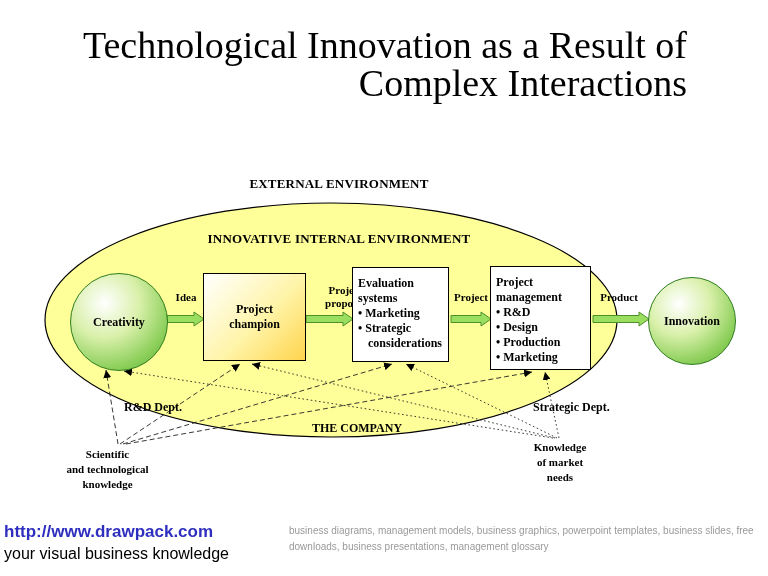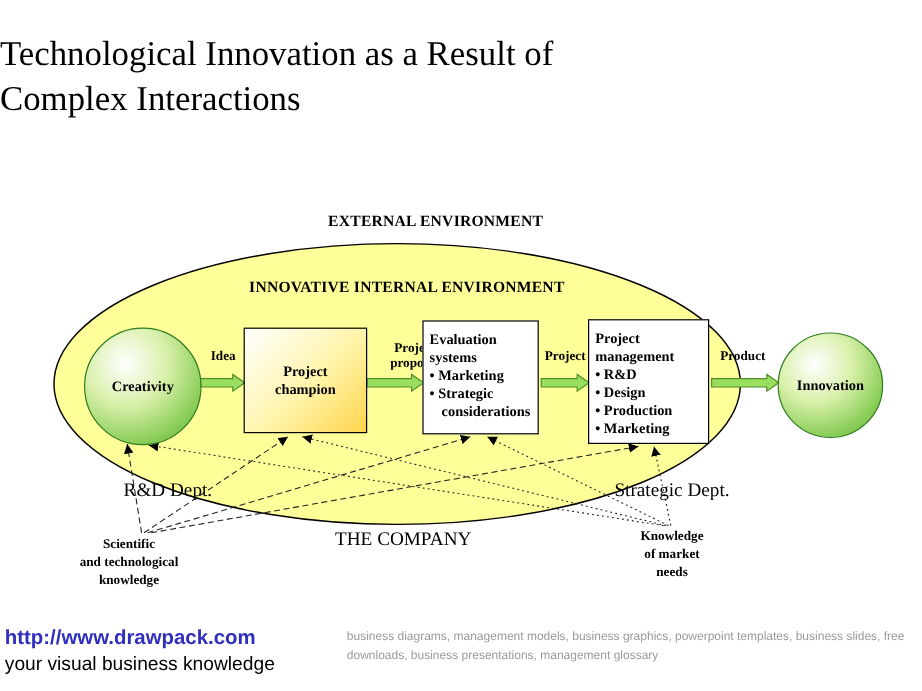--- a/index.html
+++ b/index.html
@@ -5,43 +5,43 @@
   html,body { margin:0; padding:0; background:#ffffff; }
   .slide {
     position:relative; width:768px; height:576px; background:#ffffff;
     font-family:"Liberation Serif", serif; overflow:hidden; color:#000;
   }
   .abs { position:absolute; }
   .z1 { z-index:1; }
   #diagram-svg { position:absolute; left:0; top:0; z-index:0; }
 
   .title {
-    top:26px; left:0; width:687px; text-align:left;
-    font-size:29px; line-height:38px; white-space:pre-line;
+    top:26px; left:0; width:687px; text-align:right;
+    font-size:38px; line-height:38px; white-space:pre-line;
   }
   .env-label { font-weight:bold; font-size:13px; letter-spacing:0.2px; }
   .center-line { left:0; width:678px; text-align:center; }
 
   .node-circle {
     border-radius:50%; border:1px solid #2e7d1e;
     background: radial-gradient(circle at 35% 30%, #ffffff 0%, #d9f0aa 38%, #8ccf5a 72%, #5aaa35 100%);
     display:flex; align-items:center; justify-content:center;
     font-weight:bold; font-size:12px; text-align:center;
   }
   .box { border:1px solid #000; font-weight:bold; font-size:12px; box-sizing:border-box; }
   .champion {
     background:linear-gradient(135deg, #ffffff 0%, #fff4a8 55%, #ffd44d 100%);
     display:flex; align-items:center; justify-content:center; text-align:center; line-height:15px;
   }
   .champion .inner { width:72px; }
   .list-box { background:#ffffff; padding:8px 5px; line-height:15px; }
   .bullet { padding-left:10px; text-indent:-10px; }
 
   .arrow-label { font-weight:bold; font-size:11px; text-align:center; line-height:13px; }
-  .small-label { font-weight:normal; font-size:16px; }
+  .small-label { font-weight:bold; font-size:12px;margin-left:21px; }
   .knowledge { font-weight:bold; font-size:11px; text-align:center; line-height:15px; white-space:pre-line; }
 
   .footer-url { font-family:"Liberation Sans", sans-serif; font-weight:bold; font-size:17px; color:#2f2fbf; cursor:pointer; }
   .footer-tagline { font-family:"Liberation Sans", sans-serif; font-size:16px; color:#000; }
   .footer-desc { font-family:"Liberation Sans", sans-serif; font-size:10px; color:#9a9a9a; line-height:16px; }
 </style>
 </head>
 <body>
 
 <div class="slide">
@@ -73,21 +73,21 @@
       <polygon points="167,315.5 194,315.5 194,312 204,319 194,326 194,322.5 167,322.5"></polygon>
       <polygon points="306,315.5 343,315.5 343,312 353,319 343,326 343,322.5 306,322.5"></polygon>
       <polygon points="451,315.5 481,315.5 481,312 491,319 481,326 481,322.5 451,322.5"></polygon>
       <polygon points="593,315.5 639,315.5 639,312 649,319 639,326 639,322.5 593,322.5"></polygon>
     </g>
   </svg>
 
   <div class="abs z1 title">Technological Innovation as a Result of
 Complex Interactions</div>
 
-  <div class="abs z1 env-label center-line" style="top:176px;padding-left:24px;">EXTERNAL ENVIRONMENT</div>
+  <div class="abs z1 env-label center-line" style="top:176px;">EXTERNAL ENVIRONMENT</div>
   <div class="abs z1 env-label center-line" style="top:231px;">INNOVATIVE INTERNAL ENVIRONMENT</div>
 
   <div class="abs z1 node-circle" style="left:70px; top:273px; width:96px; height:96px;">
     <span>Creativity</span>
   </div>
 
   <div class="abs z1 arrow-label" style="left:168px; top:291px; width:36px;">Idea</div>
 
   <div class="abs z1 box champion" style="left:203px; top:273px; width:103px; height:88px;">
     <div class="inner">Project champion</div>
@@ -112,21 +112,21 @@
   </div>
 
   <div class="abs z1 arrow-label" style="left:596px; top:291px; width:46px;">Product</div>
 
   <div class="abs z1 node-circle" style="left:648px; top:277px; width:86px; height:86px;">
     <span>Innovation</span>
   </div>
 
   <div class="abs z1 small-label" style="left:103px; top:400px;">R&amp;D Dept.</div>
   <div class="abs z1 small-label" style="left:512px; top:400px;">Strategic Dept.</div>
-  <div class="abs z1 small-label" style="left:0; width:672px; top:441px; text-align:center;">THE COMPANY</div>
+  <div class="abs z1 small-label" style="left:0; width:672px; top:421px; text-align:center;">THE COMPANY</div>
 
   <div class="abs z1 knowledge" style="left:45px; top:447px; width:125px;">Scientific
 and technological
 knowledge</div>
   <div class="abs z1 knowledge" style="left:515px; top:440px; width:90px;">Knowledge
 of market
 needs</div>
 
   <div class="abs z1 footer-url" style="left:4px; top:522px;">http://www.drawpack.com</div>
   <div class="abs z1 footer-tagline" style="left:4px; top:545px;">your visual business knowledge</div>

